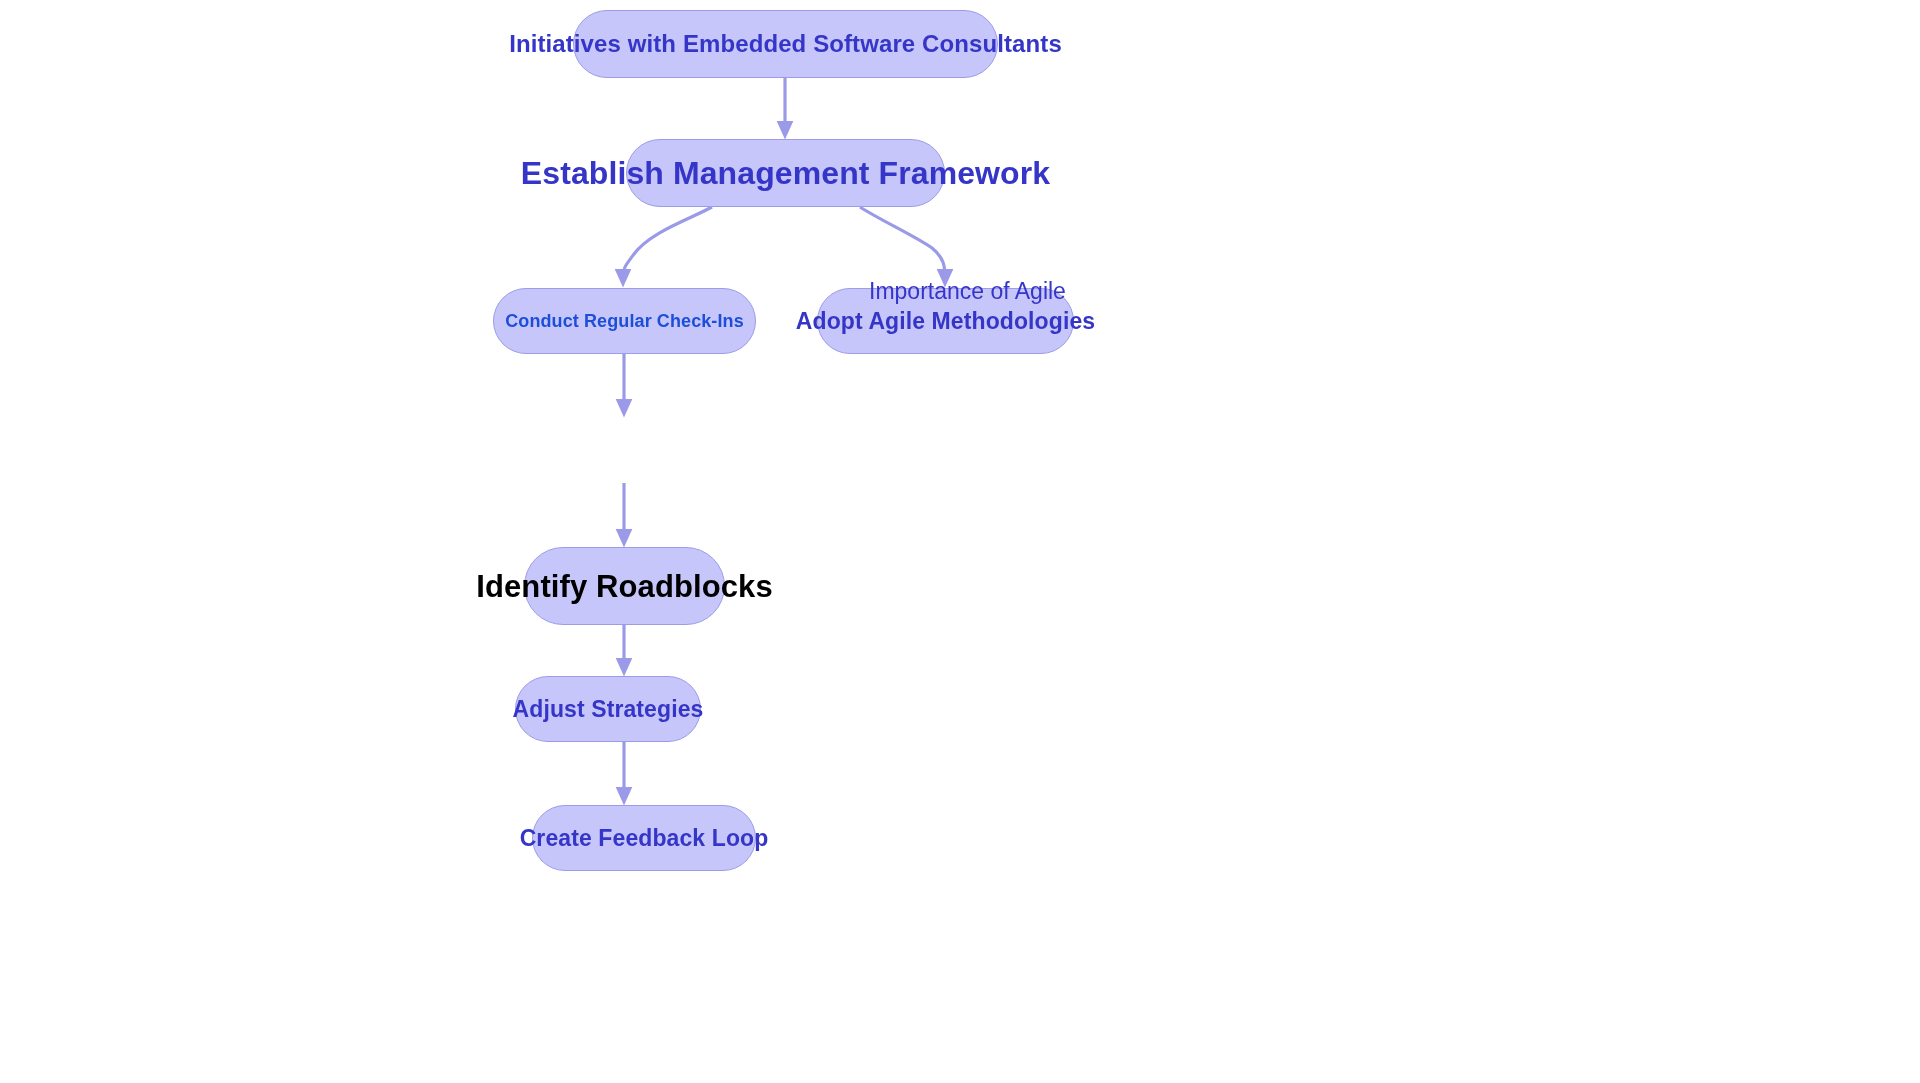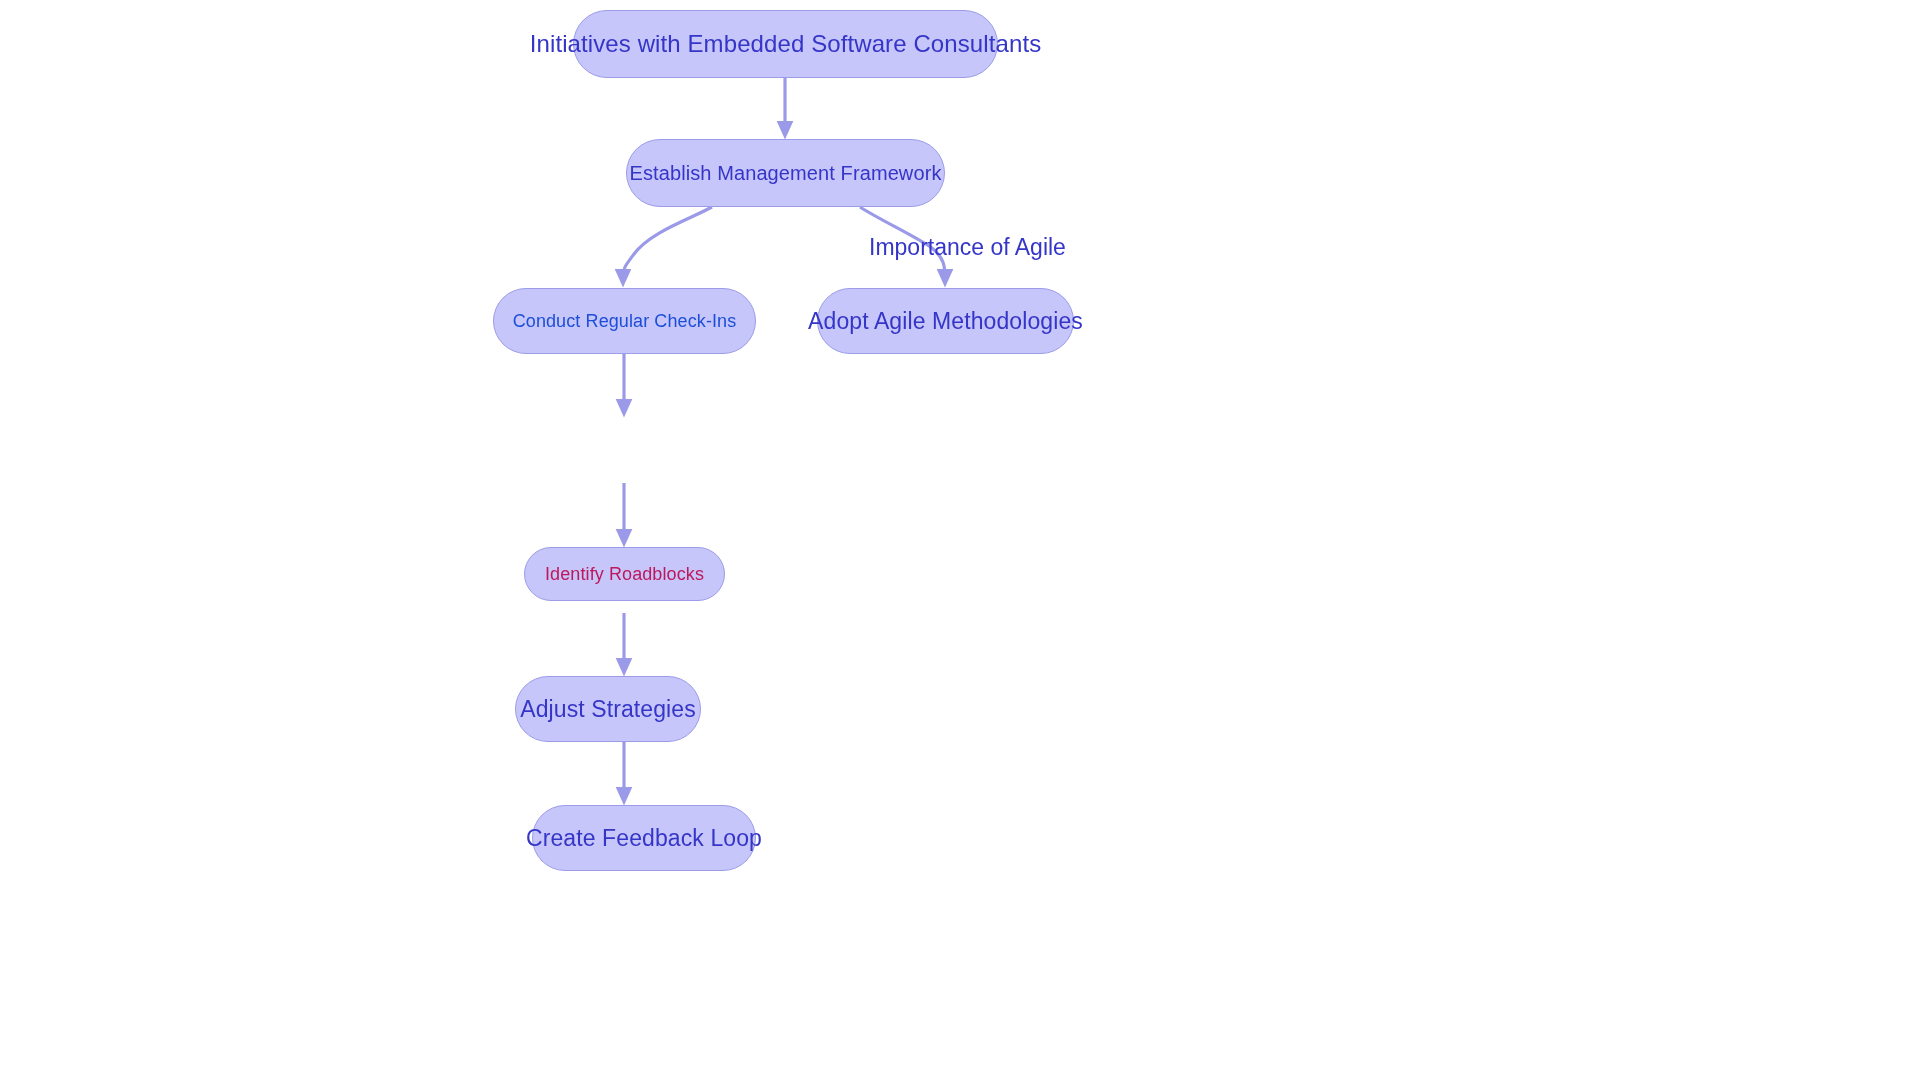--- a/index.html
+++ b/index.html
@@ -32,39 +32,40 @@
     position: absolute;
     box-sizing: border-box;
     display: flex;
     align-items: center;
     justify-content: center;
     background: #c6c6fb;
     border: 1.6px solid #9c9ce9;
     border-radius: 999px;
     color: #3535c8;
     font-family: "Liberation Sans", sans-serif;
-    font-weight: 400;
+    font-weight: 700;
     letter-spacing: 0.1px;
     white-space: nowrap;
     text-align: center;
     user-select: none;
   }
   .node-label {
     display: block;
     line-height: 1;
   }
   .edge-label {
     position: absolute;
     color: #3535c8;
     font-family: "Liberation Sans", sans-serif;
     font-size: 23px;
     line-height: 1;
     white-space: nowrap;
     background: transparent;
     user-select: none;
+    margin-top: 44px;
   }
 </style>
 </head>
 <body>
 
 <div id="flow-root" style="background: rgb(255, 255, 255);">
 
   <svg id="edge-layer" width="1920" height="1083" viewBox="0 0 1920 1083" xmlns="http://www.w3.org/2000/svg">
     <defs>
       <marker id="arrowhead" markerWidth="7" markerHeight="7" refX="3.2" refY="3.2" orient="auto" markerUnits="strokeWidth">
@@ -84,34 +85,34 @@
 
     <path d="M624,613 L624,667" fill="none" stroke="#9a9ae8" stroke-width="3.2" marker-end="url(#arrowhead)"></path>
 
     <path d="M624,742 L624,796" fill="none" stroke="#9a9ae8" stroke-width="3.2" marker-end="url(#arrowhead)"></path>
   </svg>
 
   <div class="node" style="left: 573px; top: 10px; width: 425px; height: 68px; font-size: 24px; background: rgb(198, 198, 251); border-color: rgb(156, 156, 233); color: rgb(53, 53, 200);">
     <span class="node-label">Initiatives with Embedded Software Consultants</span>
   </div>
 
-  <div class="node" style="left: 626px; top: 139px; width: 319px; height: 68px; font-size: 20px; background: rgb(198, 198, 251); border-color: rgb(156, 156, 233); color: rgb(53, 53, 200);">
+  <div class="node" style="left: 626px; top: 139px; width: 319px; height: 68px; font-size: 32px; background: rgb(198, 198, 251); border-color: rgb(156, 156, 233); color: rgb(53, 53, 200);">
     <span class="node-label">Establish Management Framework</span>
   </div>
 
   <div class="node" style="left: 493px; top: 288px; width: 263px; height: 66px; font-size: 18px; background: rgb(198, 198, 251); border-color: rgb(156, 156, 233); color: #1d4ed8;">
     <span class="node-label">Conduct Regular Check-Ins</span>
   </div>
 
   <div class="node" style="left: 817px; top: 288px; width: 257px; height: 66px; font-size: 23px; background: rgb(198, 198, 251); border-color: rgb(156, 156, 233); color: rgb(53, 53, 200);">
     <span class="node-label">Adopt Agile Methodologies</span>
   </div>
 
 
-  <div class="node" style="left: 524px; top: 547px; width: 201px; height: 54px; font-size: 18px; background: rgb(198, 198, 251); border-color: rgb(156, 156, 233); color: #be185d;">
+  <div class="node" style="left: 524px; top: 547px; width: 201px; height: 78px; font-size: 31px; background: rgb(198, 198, 251); border-color: rgb(156, 156, 233); color: #000000;">
     <span class="node-label">Identify Roadblocks</span>
   </div>
 
   <div class="node" style="left: 515px; top: 676px; width: 186px; height: 66px; font-size: 23px; background: rgb(198, 198, 251); border-color: rgb(156, 156, 233); color: rgb(53, 53, 200);">
     <span class="node-label">Adjust Strategies</span>
   </div>
 
   <div class="node" style="left: 513px; top: 805px; width: 224px; height: 66px; font-size: 23px; background: rgb(198, 198, 251); border-color: rgb(156, 156, 233); color: rgb(53, 53, 200); margin-left: 19px;">
     <span class="node-label">Create Feedback Loop</span>
   </div>

